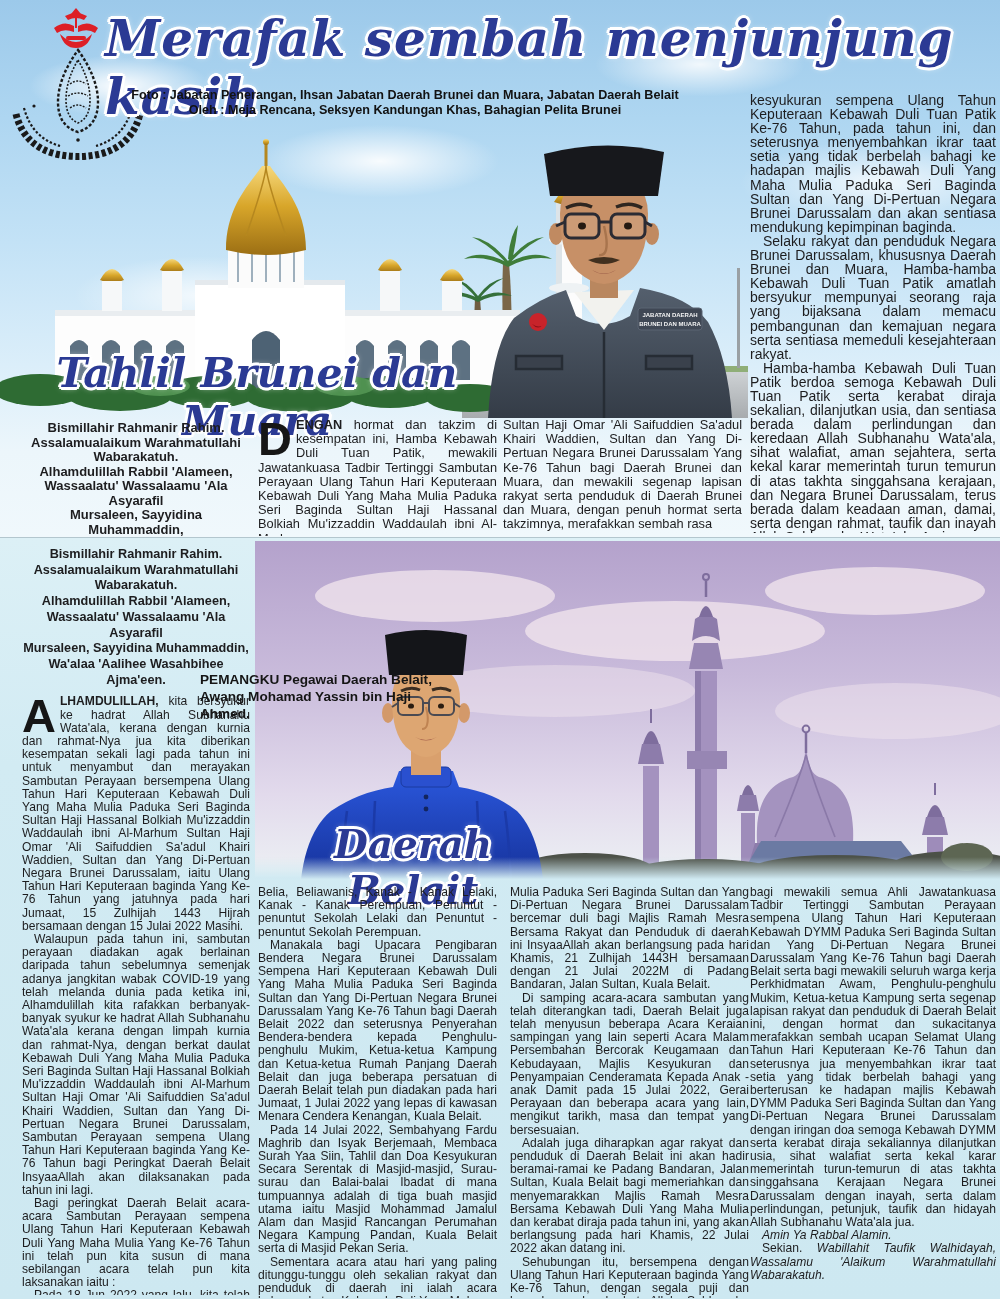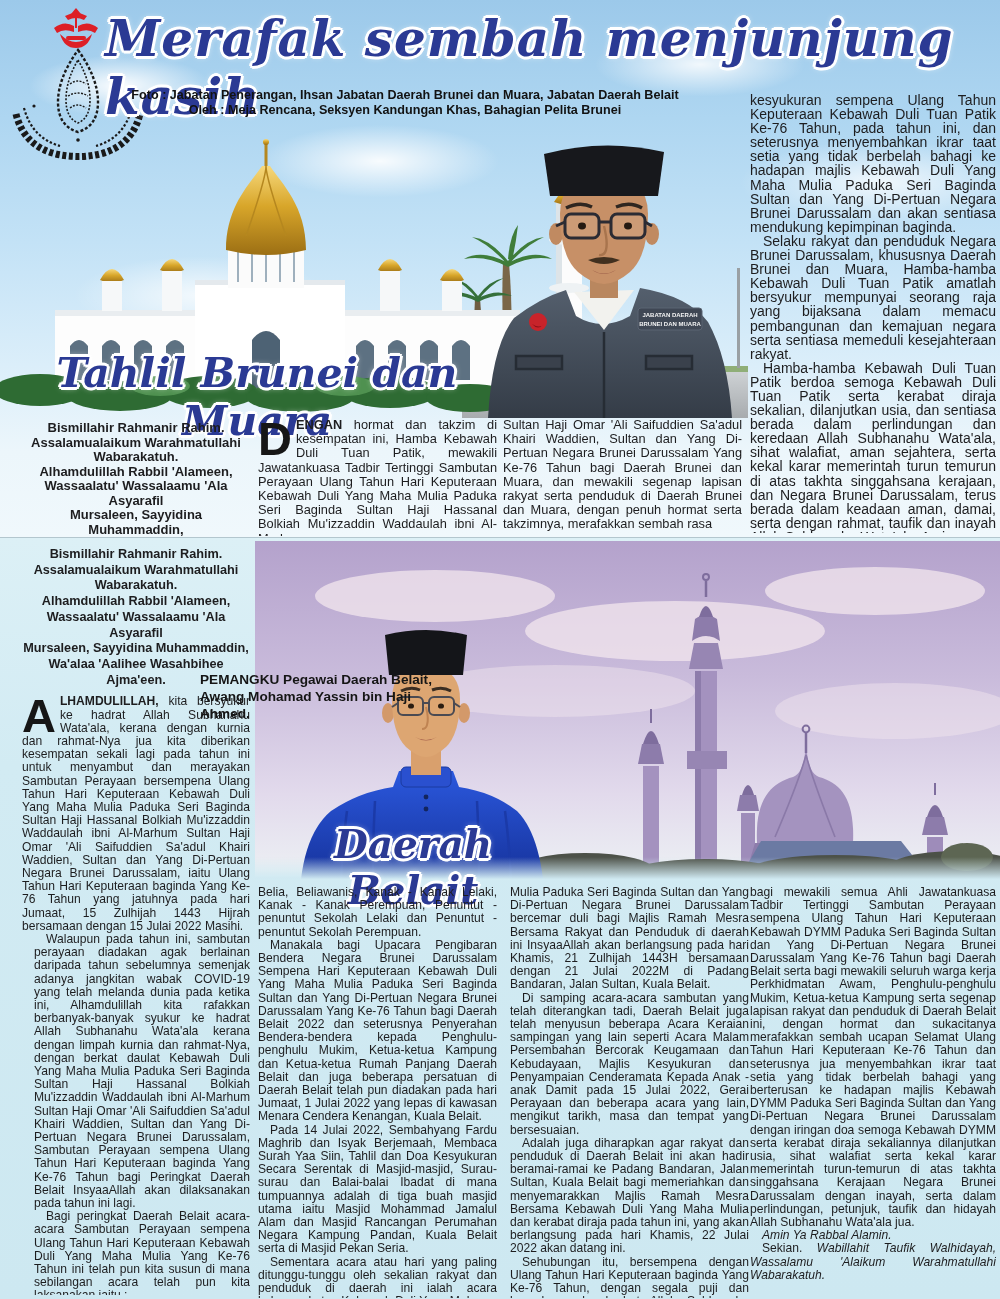--- a/index.html
+++ b/index.html
@@ -41,21 +41,21 @@
   .it{font-style:italic;}
 
   
   .bottom{position:absolute;left:0;top:537px;width:1000px;height:762px;
     background:linear-gradient(180deg,#dcf0f6 0%,#d2ebf3 30%,#cde8f1 100%);
     border-top:1px solid #b3c6ce;box-sizing:border-box;}
   .colL{position:absolute;left:22px;top:9px;width:228px;height:748px;overflow:hidden;
     text-align:justify;font-size:12.1px;line-height:13.2px;}
   .colL .invoc{font-size:12.7px;line-height:15.7px;margin-bottom:7px;}
   .colL p{margin:0;}
-  .colL p.ind{text-indent:12px;margin-left:12px;}
+  .colL p.ind{text-indent:12px;}
   .cap2{position:absolute;left:200px;top:133px;width:236px;font-weight:bold;
     font-size:13.6px;line-height:17px;color:#151515;}
   .script-bl{position:absolute;left:278px;top:283px;width:270px;text-align:center;
     font-size:39px;line-height:46px;}
   .bcol{position:absolute;top:348px;height:412px;overflow:hidden;text-align:justify;
     font-size:12.1px;line-height:13.2px;}
   .bcol p{margin:0;}
   .bcol p.ind{text-indent:12px;}
   .colB2{left:258px;width:239px;}
   .colC2{left:503px;width:239px;margin-left:7px;}

